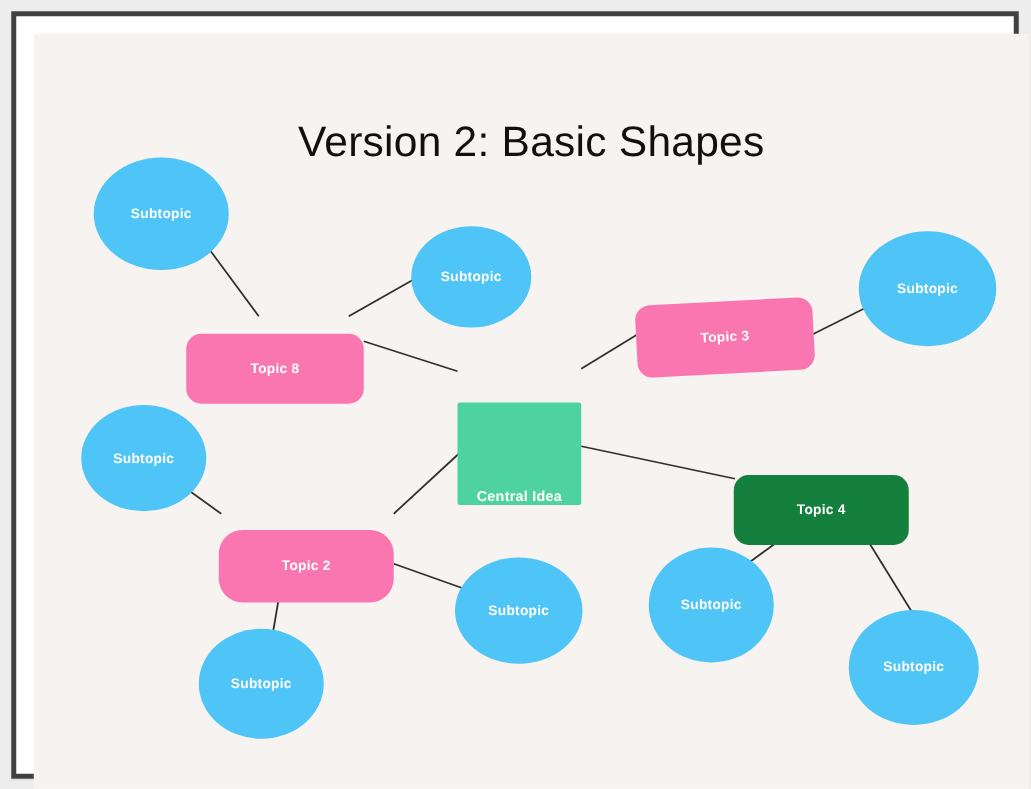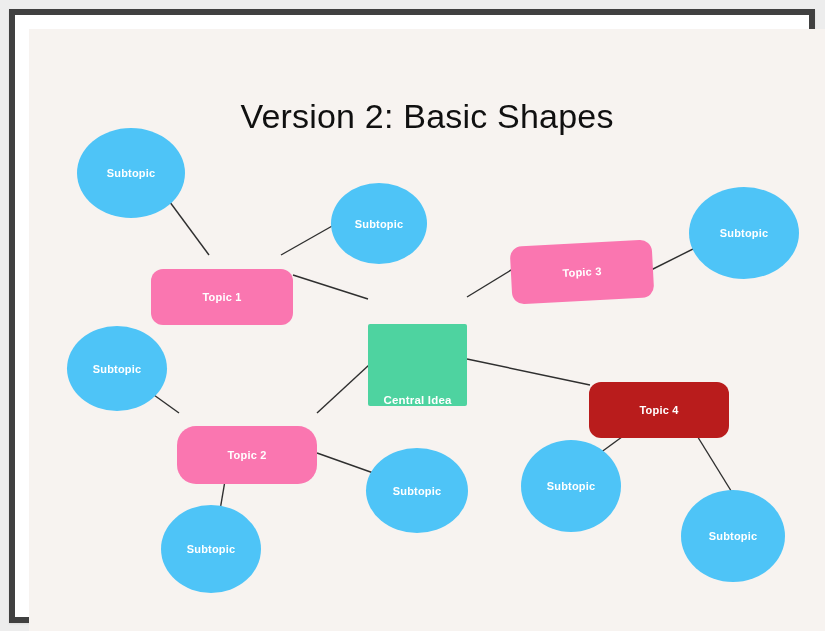--- a/index.html
+++ b/index.html
@@ -20,21 +20,21 @@
     background: #ededed;
   }
   
   #page-frame {
     position: absolute;
     left: 9px;
     top: 9px;
     width: 806px;
     height: 614px;
     background: #ffffff;
-    border: 6px solid #404040;
+    border: 4px solid #404040;
     box-sizing: border-box;
     box-shadow: 0 1px 2px rgba(0,0,0,0.08);
   }
   
   #canvas {
     position: absolute;
     left: 14px;
     top: 14px;
     width: 796px;
     height: 604px;
@@ -105,29 +105,29 @@
           <line x1="622" y1="241" x2="672" y2="216" stroke="#2f2f2f" stroke-width="1.4"></line>
           <line x1="608" y1="397" x2="560" y2="432" stroke="#2f2f2f" stroke-width="1.4"></line>
           <line x1="662" y1="397" x2="704" y2="465" stroke="#2f2f2f" stroke-width="1.4"></line>
         </svg>
       <div class="diagram-title">Version 2: Basic Shapes</div>
       <div id="nodes">
           <div class="node node-central" style="left: 339px; top: 295px; width: 99px; height: 82px; background: rgb(78, 211, 160); align-items: flex-end;">
             <span>Central Idea</span>
           </div>
           <div class="node node-topic" style="left: 122px; top: 240px; width: 142px; height: 56px; background: rgb(250, 118, 176);">
-            <span>Topic 1</span>
+            <span>Topic 8</span>
           </div>
           <div class="node node-topic" style="left: 148px; top: 397px; width: 140px; height: 58px; background: rgb(250, 118, 176); border-radius: 19px;">
             <span>Topic 2</span>
           </div>
           <div class="node node-topic" style="left: 482px; top: 214px; width: 142px; height: 58px; background: rgb(250, 118, 176); transform: rotate(-3deg);">
             <span>Topic 3</span>
           </div>
-          <div class="node node-topic" style="left: 560px; top: 353px; width: 140px; height: 56px; background: #b91c1c;">
+          <div class="node node-topic" style="left: 560px; top: 353px; width: 140px; height: 56px; background: #15803d;">
             <span>Topic 4</span>
           </div>
           <div class="node node-subtopic" style="left: 48px; top: 99px; width: 108px; height: 90px; background: rgb(78, 196, 247);">
             <span>Subtopic</span>
           </div>
           <div class="node node-subtopic" style="left: 302px; top: 154px; width: 96px; height: 81px; background: rgb(78, 196, 247);">
             <span>Subtopic</span>
           </div>
           <div class="node node-subtopic" style="left: 660px; top: 158px; width: 110px; height: 92px; background: rgb(78, 196, 247);">
             <span>Subtopic</span>

